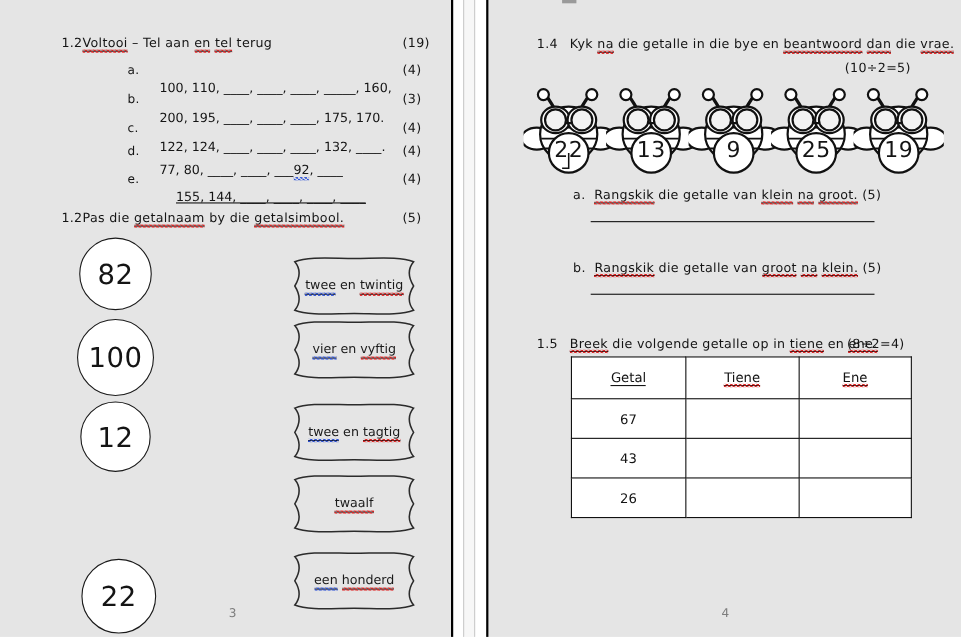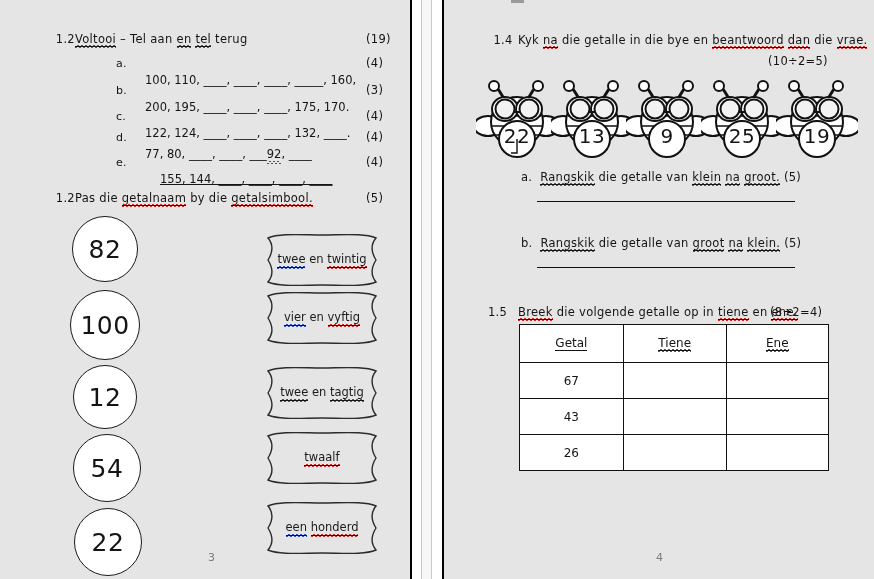--- a/index.html
+++ b/index.html
@@ -153,21 +153,21 @@
   }
   .bubble svg { position: absolute; left: 0; top: 0; }
   .bubble .btxt {
     position: relative;
     font-size: 11.5px;
     white-space: nowrap;
     z-index: 2;
   }
 
   
-  #q14-head { left: 488px; top: 33px; text-align: center; }
+  #q14-head { left: 488px; top: 33px; }
   #q14-head .num { display: inline-block; width: 30px; }
   #q14-marks { left: 768px; top: 54px; }
 
   .bee { position: absolute; width: 82px; height: 88px; }
   .bee svg { position: absolute; left: 0; top: 0; }
   .bee .beenum {
     position: absolute;
     left: 0;
     right: 0;
     top: 48px;
@@ -255,23 +255,20 @@
   <div class="hw marks" style="left:366px; top:191px;">(5)</div>
 
   <div class="numcircle" style="left:72px; top:216px; width:64px; height:64px;">
     <span>82</span>
   </div>
   <div class="numcircle" style="left:70px; top:290px; width:68px; height:68px;">
     <span>100</span>
   </div>
   <div class="numcircle" style="left:73px; top:365px; width:62px; height:62px;">
     <span>12</span>
-  </div>
-  <div class="numcircle" style="left:73px; top:434px; width:66px; height:66px;">
-    <span>54</span>
   </div>
   <div class="numcircle" style="left:74px; top:508px; width:66px; height:66px;">
     <span>22</span>
   </div>
 
   <div class="bubble" style="left:258px; top:232px;">
     <svg width="128" height="56" viewBox="0 0 128 56">
       <path d="M10,6 C22,1 44,3 64,3 C84,3 106,1 118,6 C113,12 113,20 118,28 C113,36 113,44 118,50 C106,55 84,53 64,53 C44,53 22,55 10,50 C15,44 15,36 10,28 C15,20 15,12 10,6 Z" fill="none" stroke="#2b2b2b" stroke-width="1.4"></path>
     </svg>
     <span class="btxt"><span class="ul-thin"><span class="sq-blue">twee</span></span><span> en </span><span class="ul-thin"><span class="sq-red">twintig</span></span></span>

